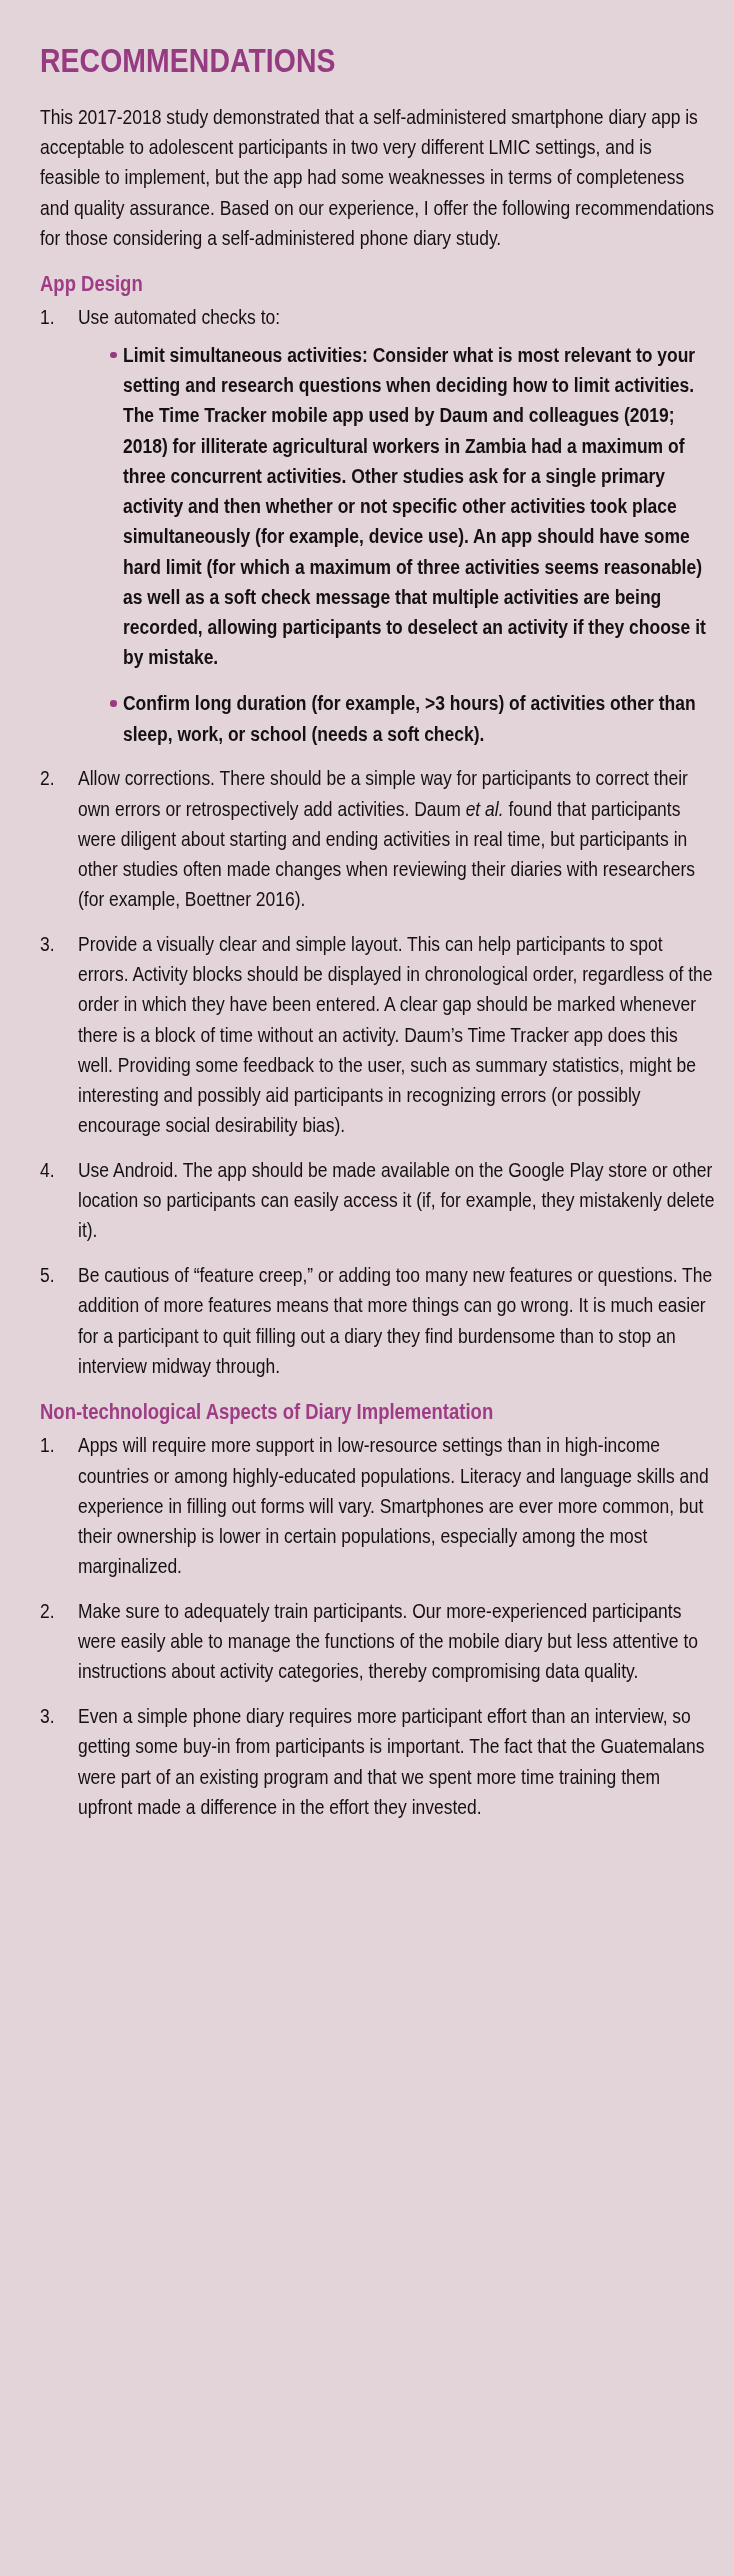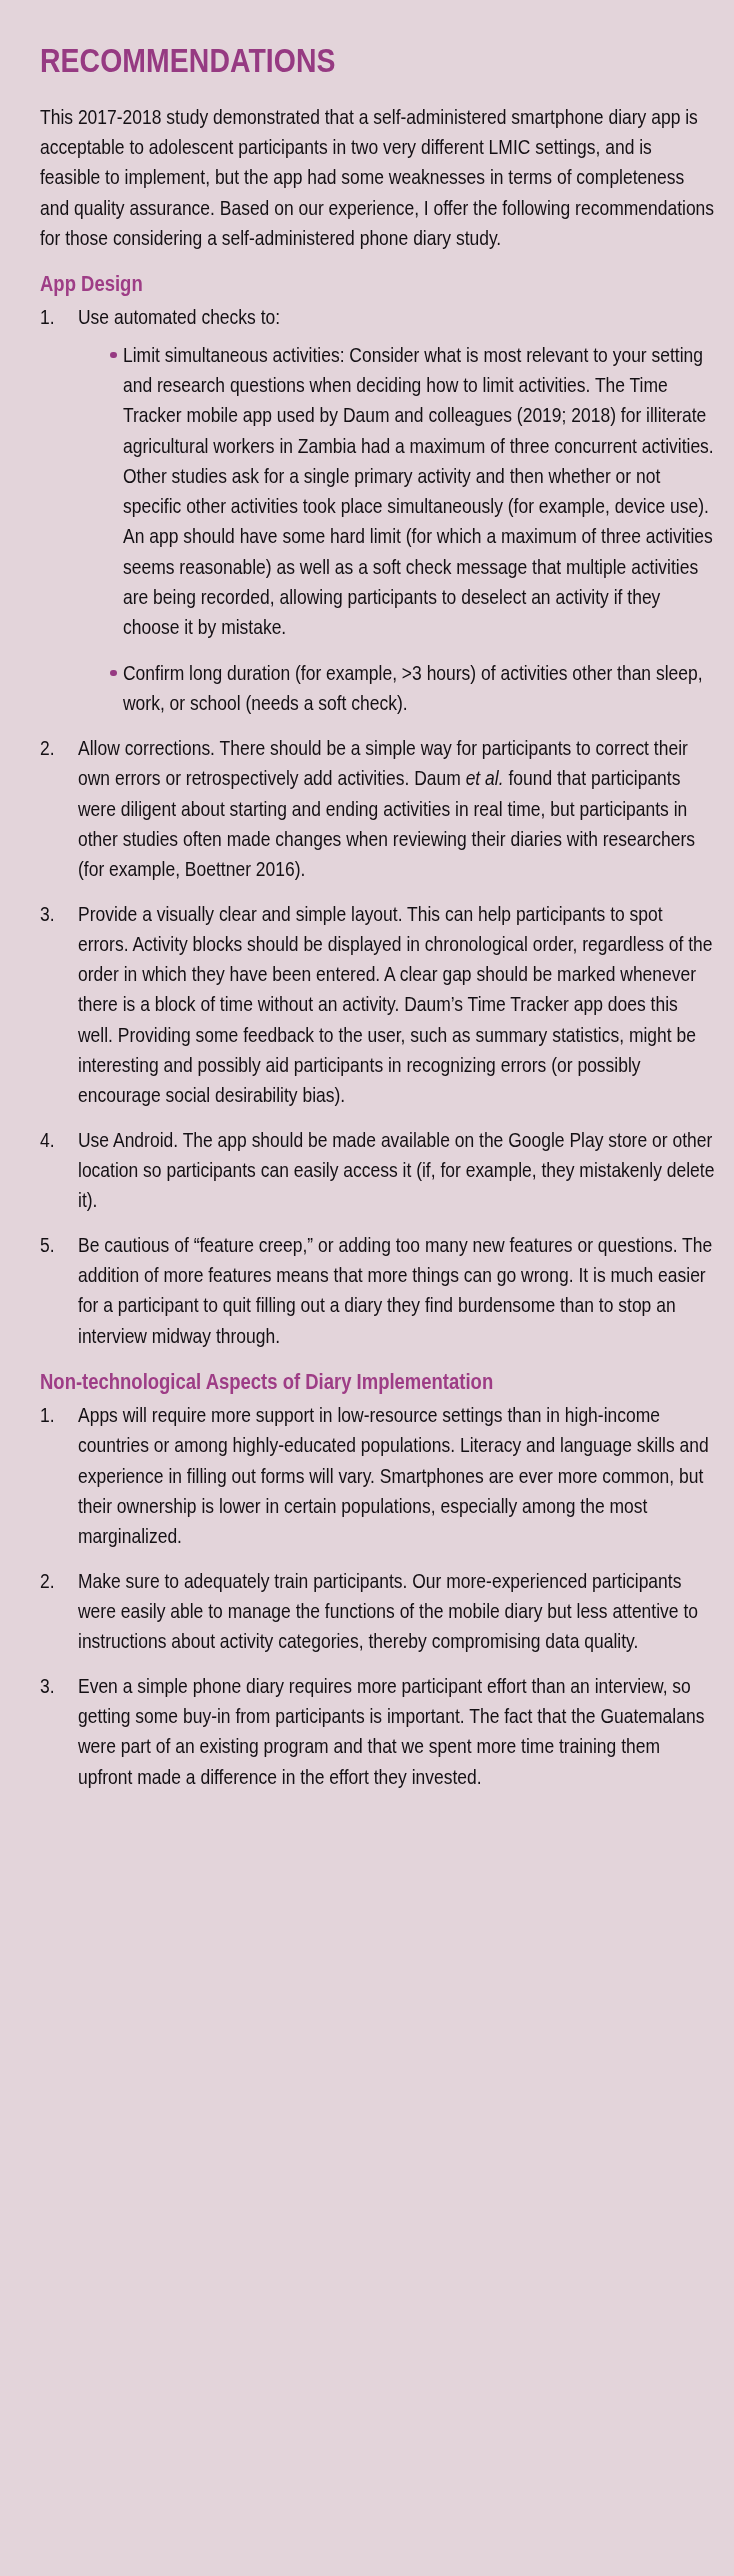--- a/index.html
+++ b/index.html
@@ -88,20 +88,21 @@
     transform: scaleX(0.845);
     transform-origin: left top;
     width: 118.3%;
   }
 
   
   ul.bul-list {
     list-style: none;
     margin: 7.3px 0 0 0;
     padding: 0 0 0 32px;
+    font-weight: bold;
   }
   ul.bul-list > li {
     position: relative;
     padding-left: 13px;
     margin-bottom: 16px;
   }
   ul.bul-list > li:last-child { margin-bottom: 3px; }
   .bullet-dot {
     position: absolute;
     left: 0;

